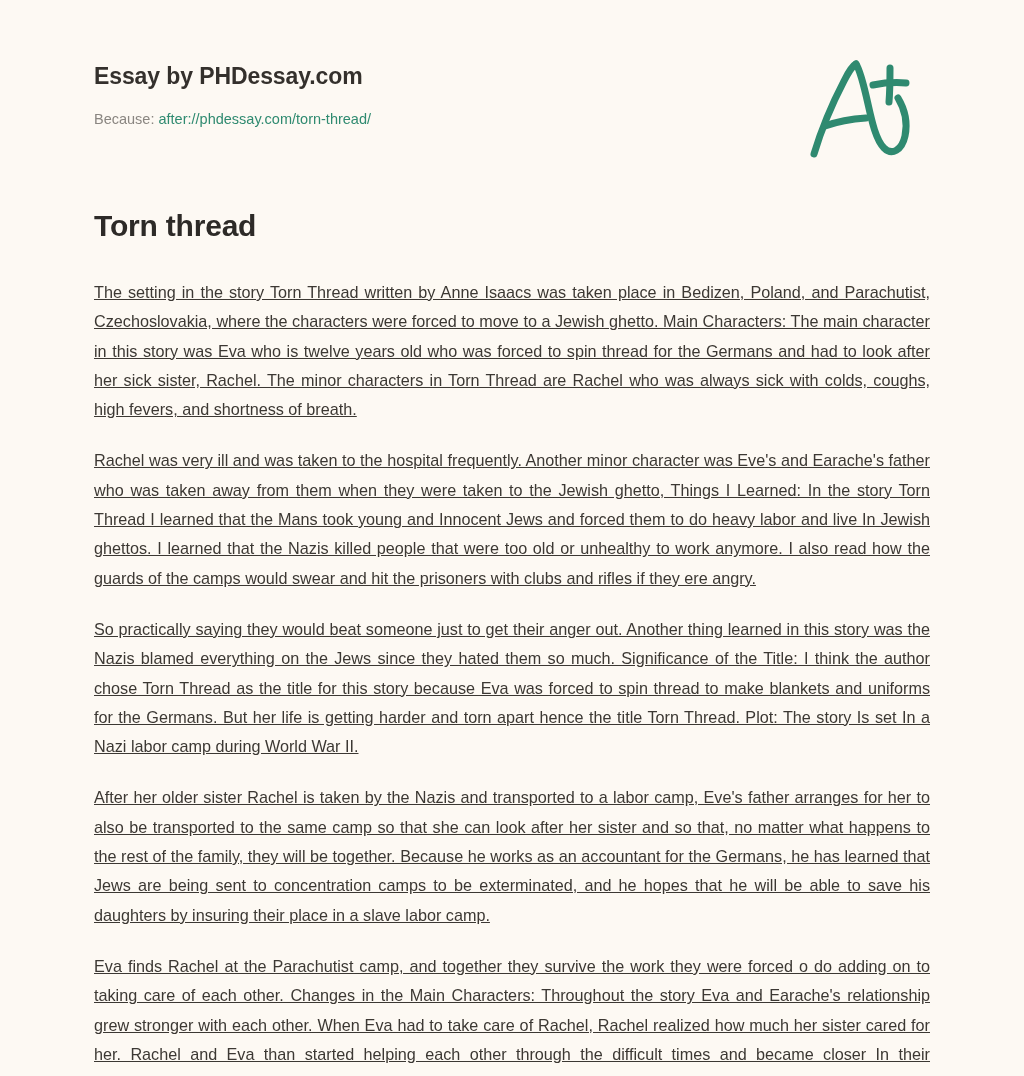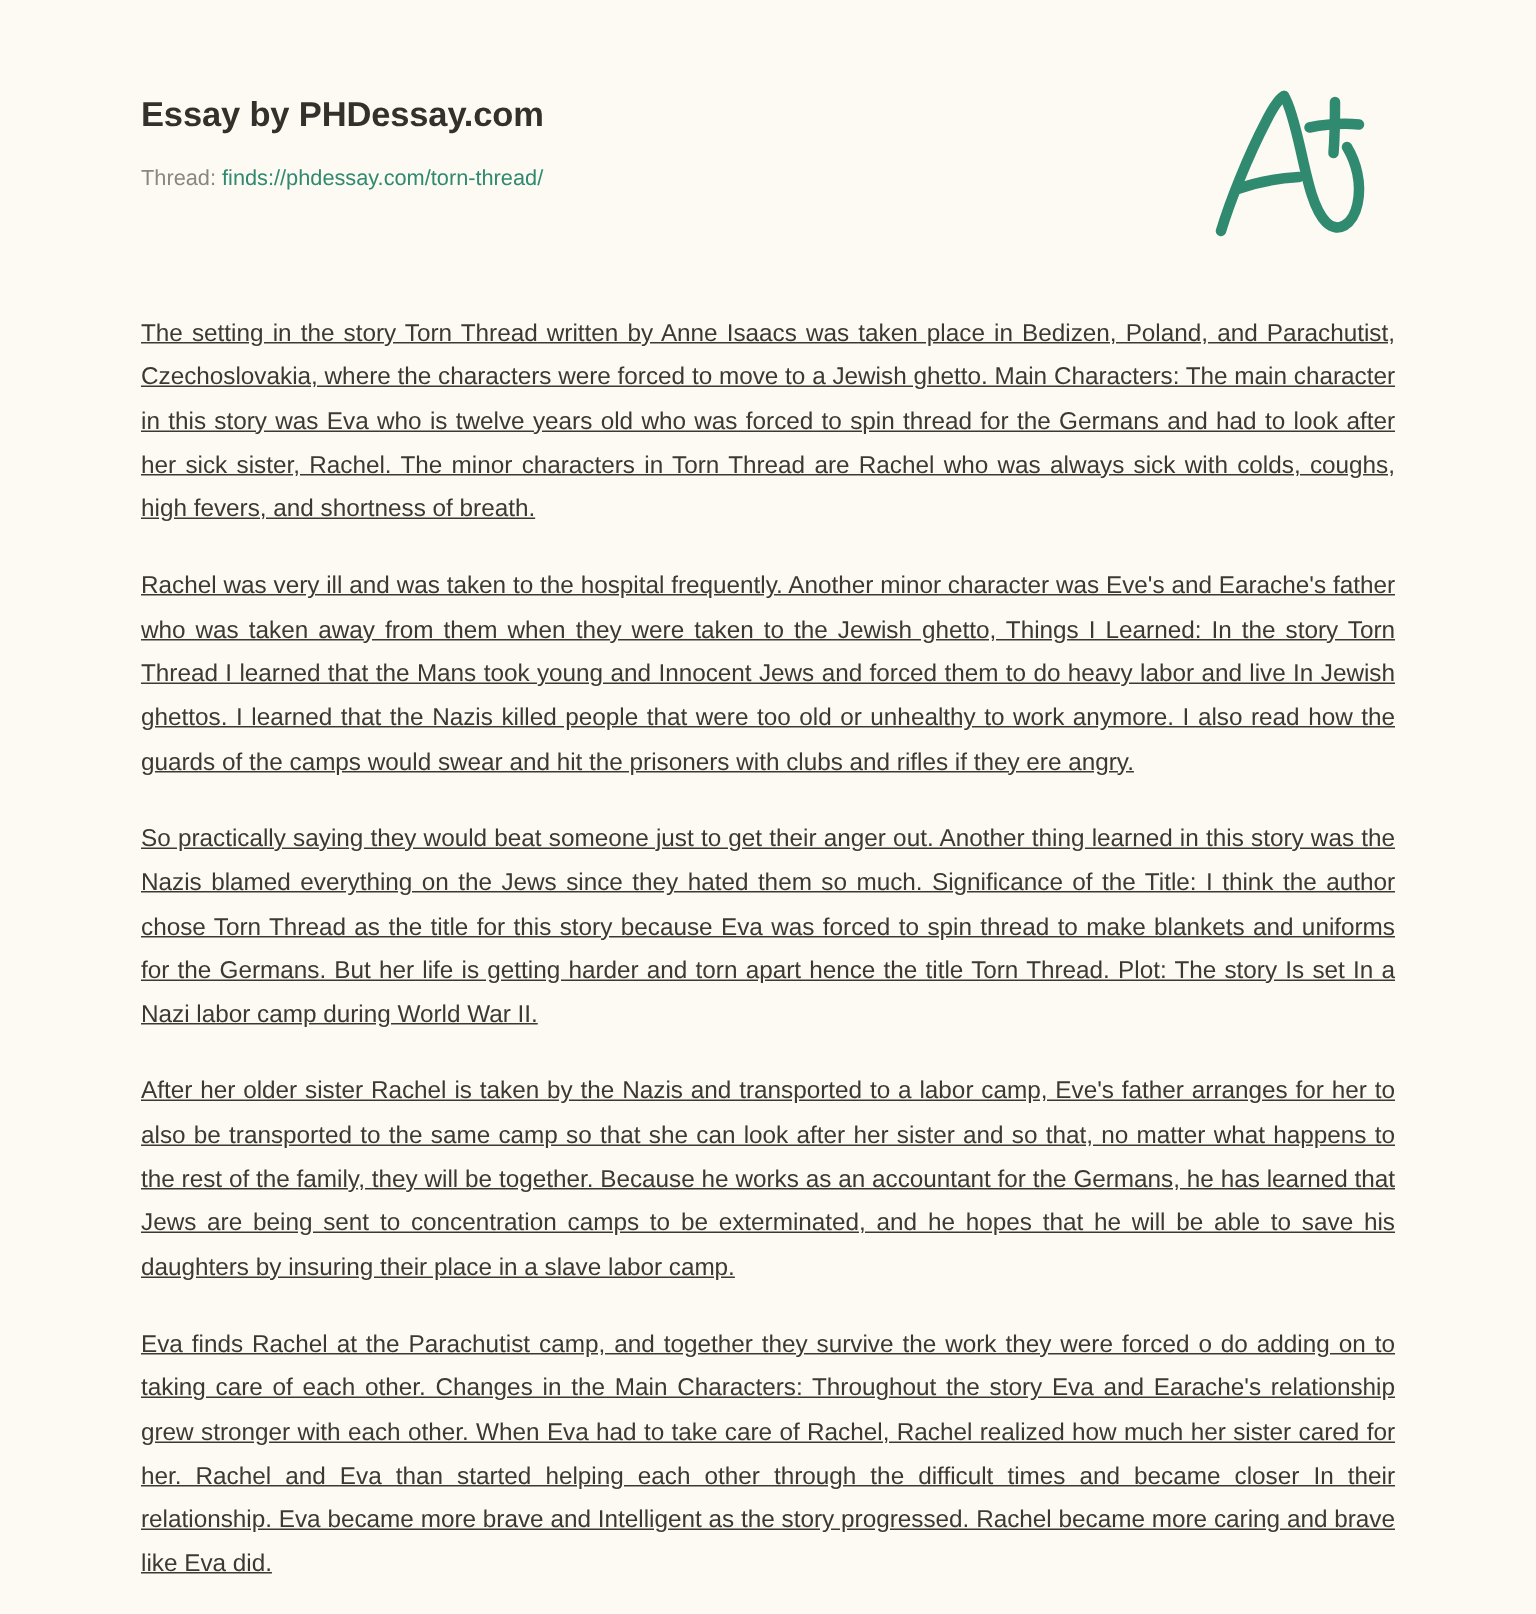--- a/index.html
+++ b/index.html
@@ -105,22 +105,22 @@
 </head>
 <body>
 
 <div class="page">
 
   <div class="header">
 
     <div class="header-left">
       <div class="brand-line">Essay by PHDessay.com</div>
       <div class="source-line">
-        <span>Thread:</span>
-        <a class="source-link" href="#">finds://phdessay.com/torn-thread/</a>
+        <span>Because:</span>
+        <a class="source-link" href="#">after://phdessay.com/torn-thread/</a>
       </div>
     </div>
 
     <svg class="logo" viewBox="0 0 120 110">
       <g fill="none" stroke="#2f8a70" stroke-linecap="round" stroke-linejoin="round">
 
         <path d="M16 102 C 22 82, 34 52, 46 29 C 50 21, 54 14, 58 12" stroke-width="7"></path>
 
         <path d="M58 12 C 62 18, 66 34, 70 52 C 74 70, 78 88, 86 96
                  C 94 104, 104 98, 107 84 C 110 70, 106 56, 100 46" stroke-width="7"></path>
@@ -129,20 +129,21 @@
 
         <path d="M92 16 C 92 26, 92 38, 91 50" stroke-width="7"></path>
 
         <path d="M75 33 C 85 31, 97 30, 108 31" stroke-width="7"></path>
       </g>
     </svg>
 
   </div>
 
   <div class="article">
+    <h1 class="doc-title">Torn thread</h1>
 
     <div class="body-copy">
       <p>The setting in the story Torn Thread written by Anne Isaacs was taken place in Bedizen, Poland, and Parachutist, Czechoslovakia, where the characters were forced to move to a Jewish ghetto. Main Characters: The main character in this story was Eva who is twelve years old who was forced to spin thread for the Germans and had to look after her sick sister, Rachel. The minor characters in Torn Thread are Rachel who was always sick with colds, coughs, high fevers, and shortness of breath.</p>
       <p>Rachel was very ill and was taken to the hospital frequently. Another minor character was Eve's and Earache's father who was taken away from them when they were taken to the Jewish ghetto, Things I Learned: In the story Torn Thread I learned that the Mans took young and Innocent Jews and forced them to do heavy labor and live In Jewish ghettos. I learned that the Nazis killed people that were too old or unhealthy to work anymore. I also read how the guards of the camps would swear and hit the prisoners with clubs and rifles if they ere angry.</p>
       <p>So practically saying they would beat someone just to get their anger out. Another thing learned in this story was the Nazis blamed everything on the Jews since they hated them so much. Significance of the Title: I think the author chose Torn Thread as the title for this story because Eva was forced to spin thread to make blankets and uniforms for the Germans. But her life is getting harder and torn apart hence the title Torn Thread. Plot: The story Is set In a Nazi labor camp during World War II.</p>
       <p>After her older sister Rachel is taken by the Nazis and transported to a labor camp, Eve's father arranges for her to also be transported to the same camp so that she can look after her sister and so that, no matter what happens to the rest of the family, they will be together. Because he works as an accountant for the Germans, he has learned that Jews are being sent to concentration camps to be exterminated, and he hopes that he will be able to save his daughters by insuring their place in a slave labor camp.</p>
       <p>Eva finds Rachel at the Parachutist camp, and together they survive the work they were forced o do adding on to taking care of each other. Changes in the Main Characters: Throughout the story Eva and Earache's relationship grew stronger with each other. When Eva had to take care of Rachel, Rachel realized how much her sister cared for her. Rachel and Eva than started helping each other through the difficult times and became closer In their relationship. Eva became more brave and Intelligent as the story progressed. Rachel became more caring and brave like Eva did.</p>
 
     </div>
   </div>

